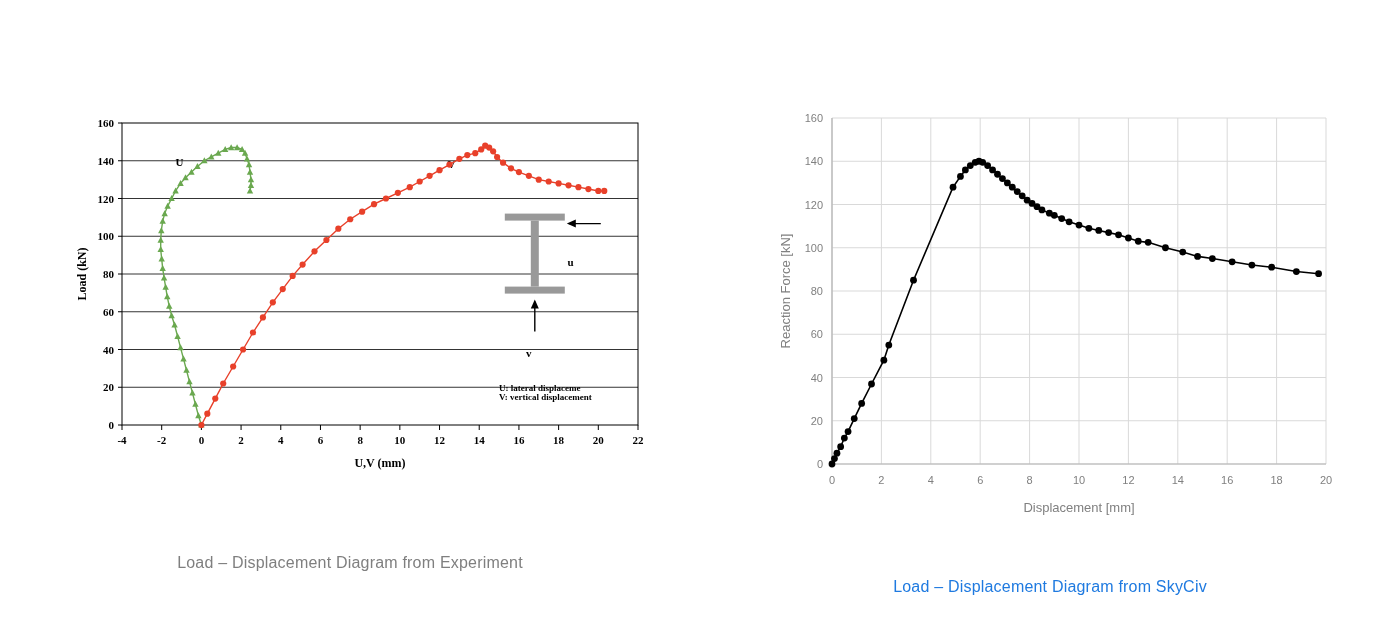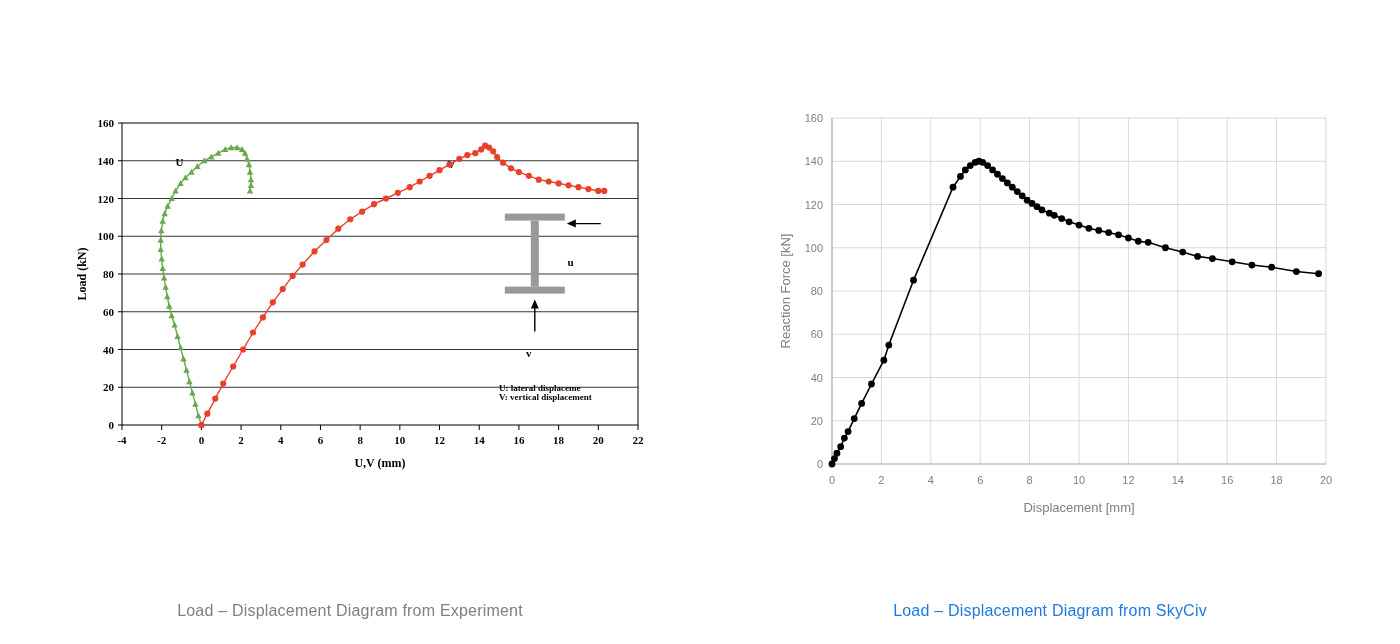--- a/index.html
+++ b/index.html
@@ -34,25 +34,25 @@
   #right-chart-wrap { left: 70px;  top: 100px; width: 580px; height: 420px; }
 
   .caption {
     position: absolute;
     width: 100%;
     text-align: center;
     font-size: 16px;
     letter-spacing: 0.2px;
   }
   #left-caption {
-    top: 602px;
+    top: 554px;
     color: #7f7f7f;
   }
   #right-caption {
-    top: 602px;
+    top: 578px;
     color: #1f7ae0;
   }
 
   svg { display: block; }
 
   text {
     font-family: "Liberation Sans", sans-serif;
   }
   .lt-axis-num {
     font-family: "Liberation Serif", serif;

